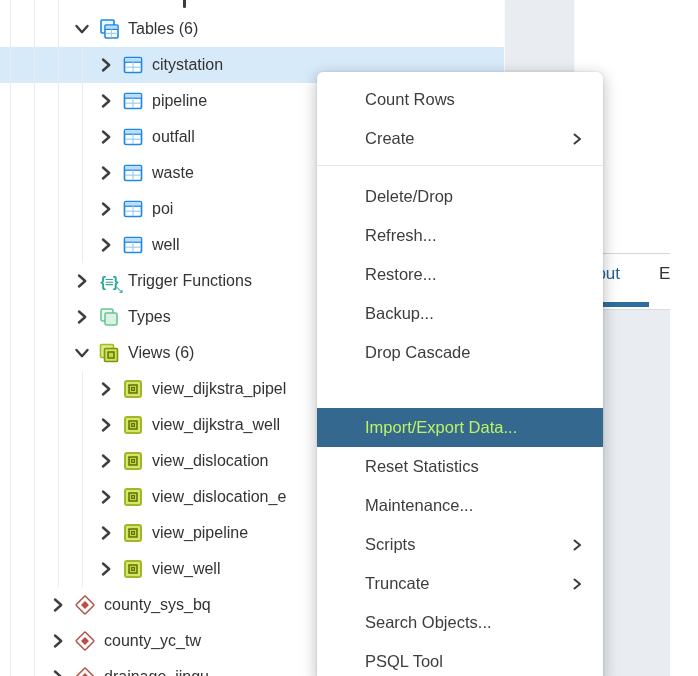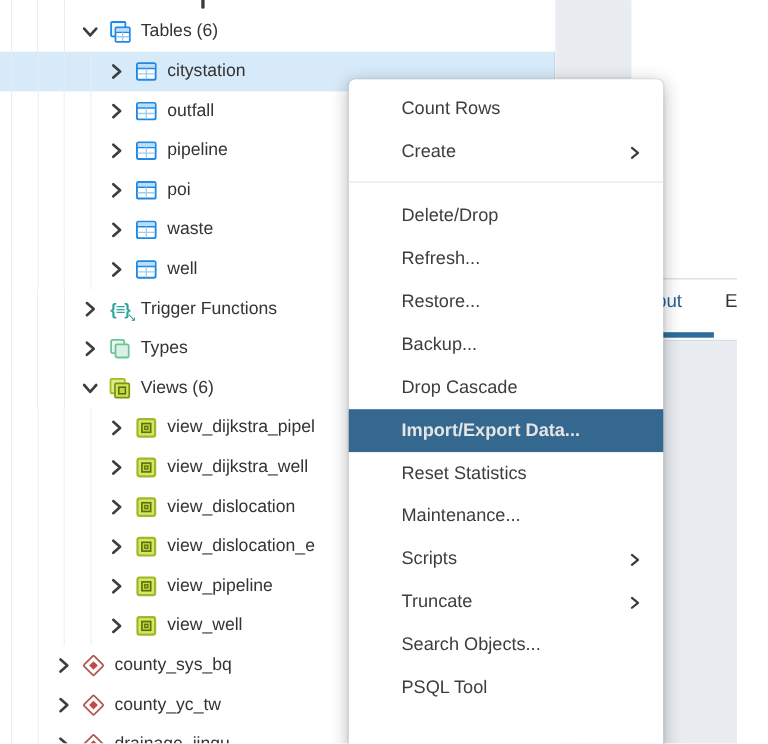--- a/index.html
+++ b/index.html
@@ -37,21 +37,21 @@
   .tab-underline{position:absolute;left:65px;top:302px;width:80px;height:5px;background:#2e6d9d;}
   .tab-e{position:absolute;left:155px;top:264px;font-size:17px;color:#333;white-space:nowrap;}
   .gray-bottom{position:absolute;left:0;top:309px;width:166px;height:367px;background:#e9edf2;border-top:1px solid #d9dce1;}
 
   
   .context-menu{position:absolute;left:317px;top:72px;width:286px;height:612px;background:#fff;
     border-radius:6px;box-shadow:0 4px 16px rgba(0,0,0,.28),0 0 2px rgba(0,0,0,.15);
     padding-top:8px;z-index:30;box-sizing:border-box;}
   .menu-item{position:relative;height:39px;display:flex;align-items:center;
     padding-left:48px;padding-right:16px;font-size:16.5px;color:#3d3d3d;cursor:default;}
-  .menu-item.highlighted{background:#35688f;color:#e5e5e5;font-weight:700;}
+  .menu-item.highlighted{background:#35688f;color:#bef264;font-weight:400;margin-top:36px;}
   .menu-sep{height:1px;background:#e4e4e4;margin:7px 0 11px 0;}
   .sub-arrow{position:absolute;right:18px;top:50%;margin-top:-8px;width:16px;height:16px;}
 </style>
 </head>
 <body>
 
 <div id="stage">
 
   <div class="tree-panel">
     <div class="tree-scroll" id="tree-scroll">
@@ -112,75 +112,75 @@
           </span>
           <span class="icon">
             <svg width="22" height="22" viewBox="0 0 22 22">
               <rect x="2.5" y="3.5" width="17" height="15" rx="1.5" fill="#ffffff" stroke="#1e88e5" stroke-width="1.7"></rect>
               <rect x="3.3" y="4.3" width="15.4" height="3.4" fill="#bbdefb"></rect>
               <line x1="2.5" y1="8.2" x2="19.5" y2="8.2" stroke="#1e88e5" stroke-width="1.3"></line>
               <line x1="11" y1="8.2" x2="11" y2="18" stroke="#9ecdf2" stroke-width="1.2"></line>
               <line x1="3" y1="13.2" x2="19" y2="13.2" stroke="#9ecdf2" stroke-width="1.2"></line>
             </svg>
           </span>
+          <span class="lbl">pipeline</span>
+        </div>
+        <div class="tree-row">
+          <span class="guides" style="width: 84px;"></span>
+          <span class="chev">
+            <svg width="20" height="20" viewBox="0 0 20 20">
+              <polyline points="7,4.5 13.2,10 7,15.5" fill="none" stroke="#3e3e3e" stroke-width="2.4" stroke-linecap="round" stroke-linejoin="round"></polyline>
+            </svg>
+          </span>
+          <span class="icon">
+            <svg width="22" height="22" viewBox="0 0 22 22">
+              <rect x="2.5" y="3.5" width="17" height="15" rx="1.5" fill="#ffffff" stroke="#1e88e5" stroke-width="1.7"></rect>
+              <rect x="3.3" y="4.3" width="15.4" height="3.4" fill="#bbdefb"></rect>
+              <line x1="2.5" y1="8.2" x2="19.5" y2="8.2" stroke="#1e88e5" stroke-width="1.3"></line>
+              <line x1="11" y1="8.2" x2="11" y2="18" stroke="#9ecdf2" stroke-width="1.2"></line>
+              <line x1="3" y1="13.2" x2="19" y2="13.2" stroke="#9ecdf2" stroke-width="1.2"></line>
+            </svg>
+          </span>
           <span class="lbl">outfall</span>
         </div>
         <div class="tree-row">
           <span class="guides" style="width: 84px;"></span>
           <span class="chev">
             <svg width="20" height="20" viewBox="0 0 20 20">
               <polyline points="7,4.5 13.2,10 7,15.5" fill="none" stroke="#3e3e3e" stroke-width="2.4" stroke-linecap="round" stroke-linejoin="round"></polyline>
             </svg>
           </span>
           <span class="icon">
             <svg width="22" height="22" viewBox="0 0 22 22">
               <rect x="2.5" y="3.5" width="17" height="15" rx="1.5" fill="#ffffff" stroke="#1e88e5" stroke-width="1.7"></rect>
               <rect x="3.3" y="4.3" width="15.4" height="3.4" fill="#bbdefb"></rect>
               <line x1="2.5" y1="8.2" x2="19.5" y2="8.2" stroke="#1e88e5" stroke-width="1.3"></line>
               <line x1="11" y1="8.2" x2="11" y2="18" stroke="#9ecdf2" stroke-width="1.2"></line>
               <line x1="3" y1="13.2" x2="19" y2="13.2" stroke="#9ecdf2" stroke-width="1.2"></line>
             </svg>
           </span>
-          <span class="lbl">pipeline</span>
+          <span class="lbl">waste</span>
         </div>
         <div class="tree-row">
           <span class="guides" style="width: 84px;"></span>
           <span class="chev">
             <svg width="20" height="20" viewBox="0 0 20 20">
               <polyline points="7,4.5 13.2,10 7,15.5" fill="none" stroke="#3e3e3e" stroke-width="2.4" stroke-linecap="round" stroke-linejoin="round"></polyline>
             </svg>
           </span>
           <span class="icon">
             <svg width="22" height="22" viewBox="0 0 22 22">
               <rect x="2.5" y="3.5" width="17" height="15" rx="1.5" fill="#ffffff" stroke="#1e88e5" stroke-width="1.7"></rect>
               <rect x="3.3" y="4.3" width="15.4" height="3.4" fill="#bbdefb"></rect>
               <line x1="2.5" y1="8.2" x2="19.5" y2="8.2" stroke="#1e88e5" stroke-width="1.3"></line>
               <line x1="11" y1="8.2" x2="11" y2="18" stroke="#9ecdf2" stroke-width="1.2"></line>
               <line x1="3" y1="13.2" x2="19" y2="13.2" stroke="#9ecdf2" stroke-width="1.2"></line>
             </svg>
           </span>
           <span class="lbl">poi</span>
-        </div>
-        <div class="tree-row">
-          <span class="guides" style="width: 84px;"></span>
-          <span class="chev">
-            <svg width="20" height="20" viewBox="0 0 20 20">
-              <polyline points="7,4.5 13.2,10 7,15.5" fill="none" stroke="#3e3e3e" stroke-width="2.4" stroke-linecap="round" stroke-linejoin="round"></polyline>
-            </svg>
-          </span>
-          <span class="icon">
-            <svg width="22" height="22" viewBox="0 0 22 22">
-              <rect x="2.5" y="3.5" width="17" height="15" rx="1.5" fill="#ffffff" stroke="#1e88e5" stroke-width="1.7"></rect>
-              <rect x="3.3" y="4.3" width="15.4" height="3.4" fill="#bbdefb"></rect>
-              <line x1="2.5" y1="8.2" x2="19.5" y2="8.2" stroke="#1e88e5" stroke-width="1.3"></line>
-              <line x1="11" y1="8.2" x2="11" y2="18" stroke="#9ecdf2" stroke-width="1.2"></line>
-              <line x1="3" y1="13.2" x2="19" y2="13.2" stroke="#9ecdf2" stroke-width="1.2"></line>
-            </svg>
-          </span>
-          <span class="lbl">waste</span>
         </div>
         <div class="tree-row">
           <span class="guides" style="width: 84px;"></span>
           <span class="chev">
             <svg width="20" height="20" viewBox="0 0 20 20">
               <polyline points="7,4.5 13.2,10 7,15.5" fill="none" stroke="#3e3e3e" stroke-width="2.4" stroke-linecap="round" stroke-linejoin="round"></polyline>
             </svg>
           </span>
           <span class="icon">
             <svg width="22" height="22" viewBox="0 0 22 22">

